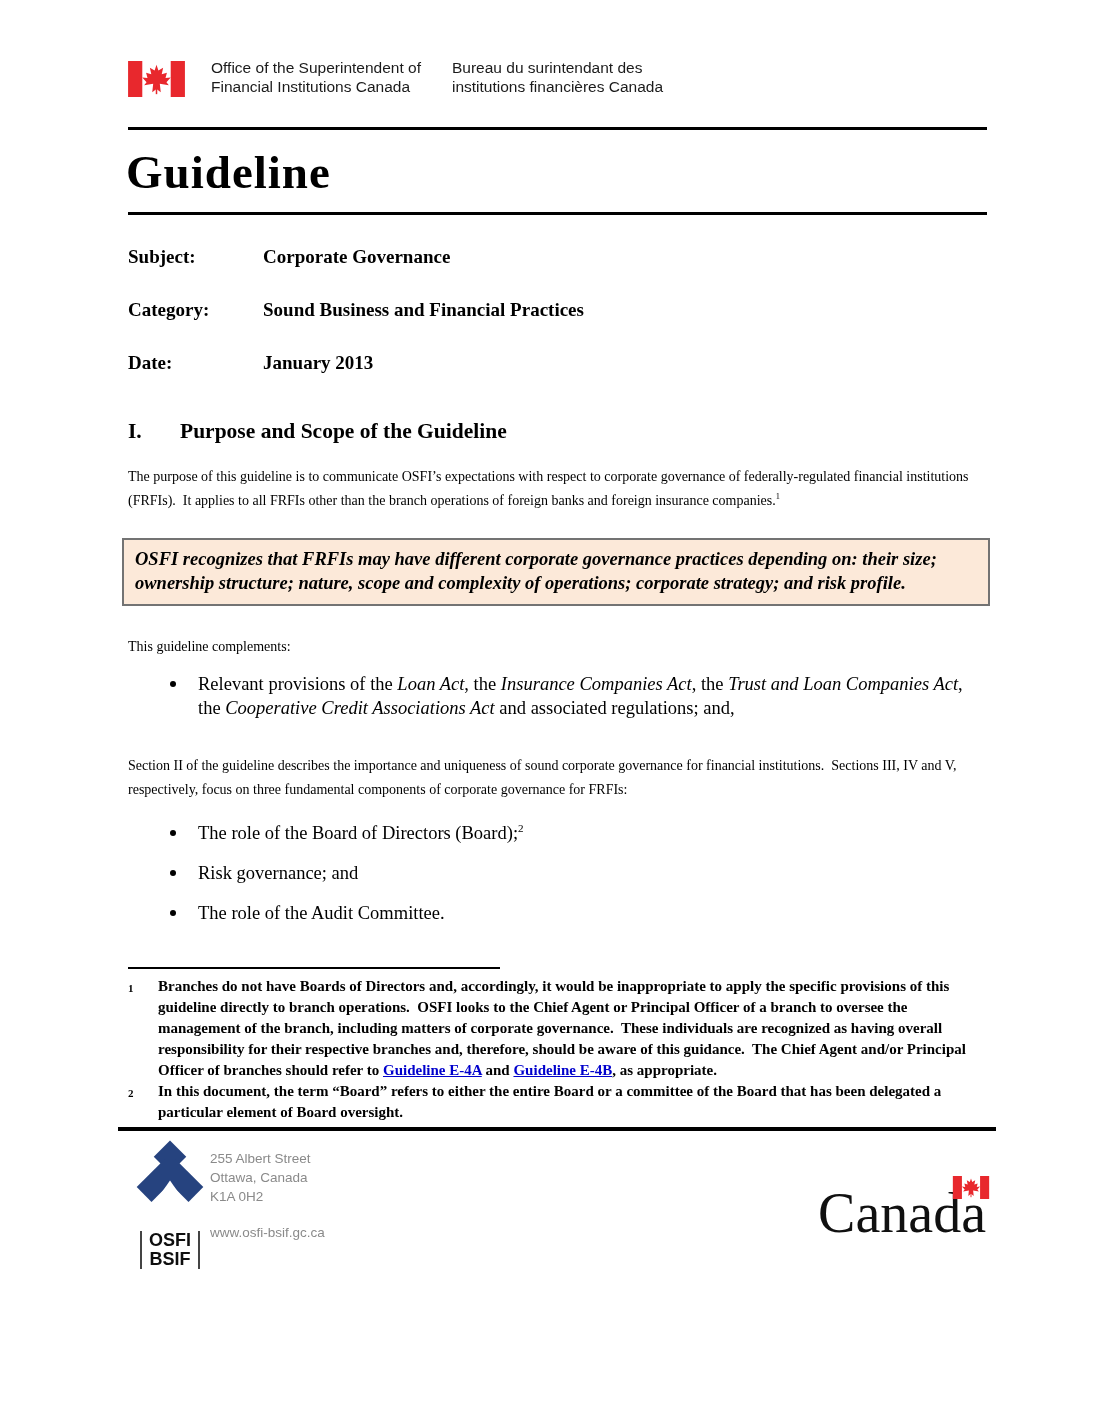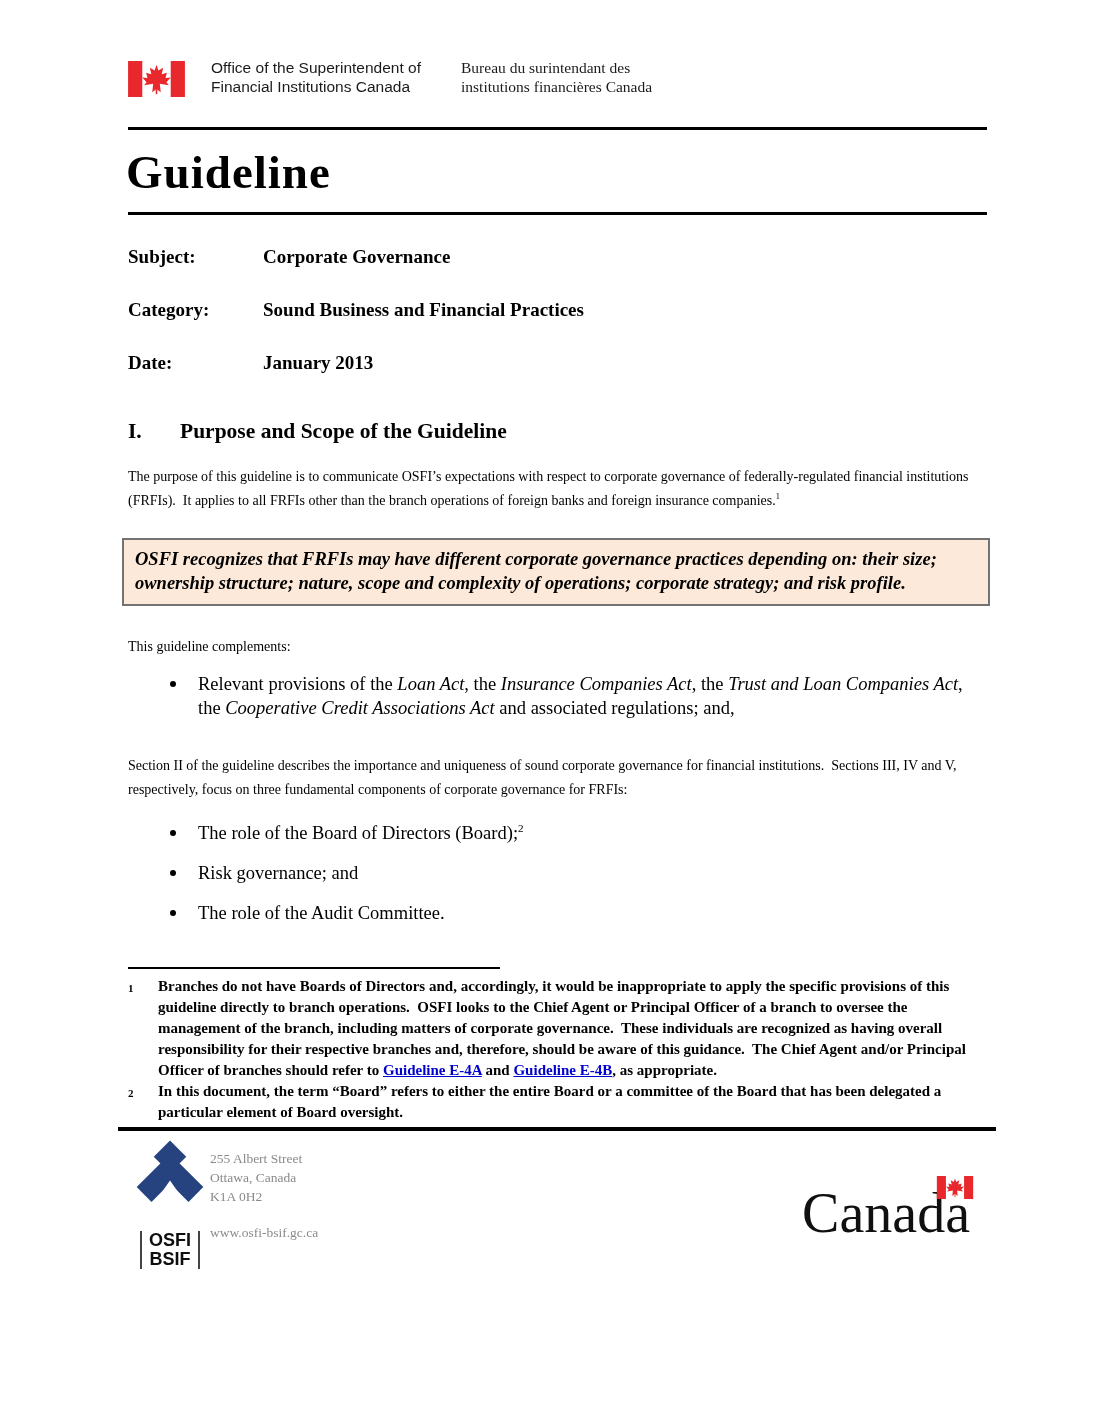--- a/index.html
+++ b/index.html
@@ -17,21 +17,21 @@
     font-family:"Liberation Serif", serif;color:var(--ink);
     overflow:hidden;
   }
   .page{position:relative;width:1114px;height:1419px;}
 
   
   .gov-banner{margin:58px 0 0 128px;display:flex;align-items:flex-start;}
   .flag{width:57px;height:36px;flex:none;margin-top:3px;}
   .dept{font-family:"Liberation Sans", sans-serif;font-size:15.5px;line-height:19px;color:#1b1b1b;}
   .dept.en{margin-left:26px;width:238px;}
-  .dept.fr{margin-left:12px;font-family:Liberation Serif, serif;}
+  .dept.fr{margin-left:3px;}
 
   
   .rule{margin-left:128px;width:859px;border-top:3px solid #000;}
   .rule.top{margin-top:30px;}
   .rule.under-title{margin-top:5px;}
   .rule.footer-rule{margin-left:118px;width:878px;border-top:4px solid #000;margin-top:4px;}
 
   
   h1.doc-title{
     margin:7px 0 0 126px;font-size:47px;line-height:70px;font-weight:700;
@@ -79,23 +79,23 @@
   .fn-num{width:30px;flex:none;font-size:11px;padding-top:2px;}
   .fn-text{flex:1;}
 
   
   .footer{margin:6px 0 0 128px;width:860px;position:relative;height:130px;}
   .logo-block{position:absolute;left:0;top:0;width:84px;text-align:center;}
   .osfi-icon{width:76px;height:74px;display:block;margin:2px auto 0;}
   .osfi-text{display:flex;align-items:center;justify-content:center;margin-top:18px;}
   .osfi-bar{width:2px;height:38px;background:#444;flex:none;}
   .osfi-lines{margin:0 7px;font-family:"Liberation Sans", sans-serif;font-weight:700;font-size:18px;line-height:19px;color:#0e0e0e;}
-  .address-block{position:absolute;left:82px;top:12px;font-family:Liberation Serif, serif;font-size:13.5px;line-height:19px;color:var(--gray_text);}
+  .address-block{position:absolute;left:82px;top:12px;font-family:Liberation Sans, sans-serif;font-size:13.5px;line-height:19px;color:var(--gray_text);}
   .website{margin-top:17px;}
-  .canada-wordmark{position:absolute;right:18px;top:48px;font-family:"Liberation Serif", serif;font-size:56px;line-height:56px;color:#101010;}
+  .canada-wordmark{position:absolute;right:2px;top:48px;font-family:"Liberation Serif", serif;font-size:56px;line-height:56px;color:#101010;}
   .wordmark-inner{position:relative;display:inline-block;}
   .wordmark-flag{position:absolute;top:-9px;right:-4px;width:38px;height:23px;}
 </style>
 </head>
 <body>
 
 <div class="page">
 
   <div class="gov-banner">
     <svg class="flag" viewBox="0 0 60 38">

